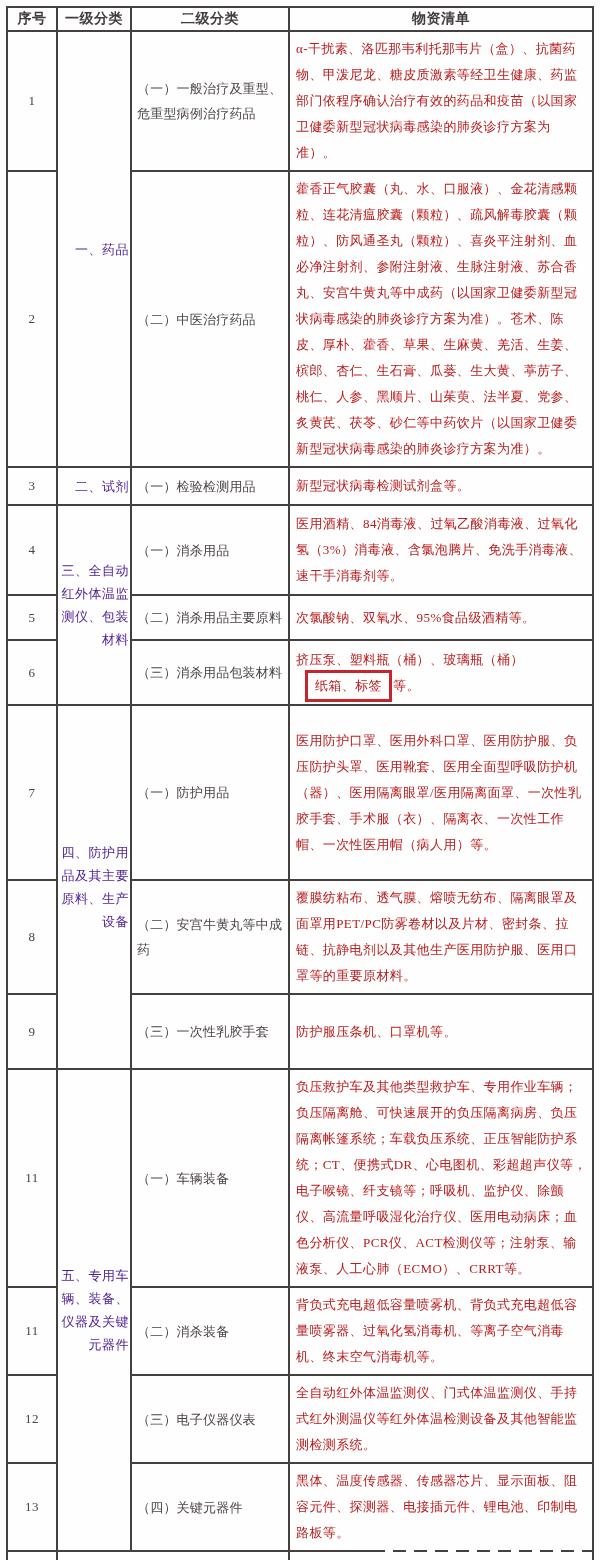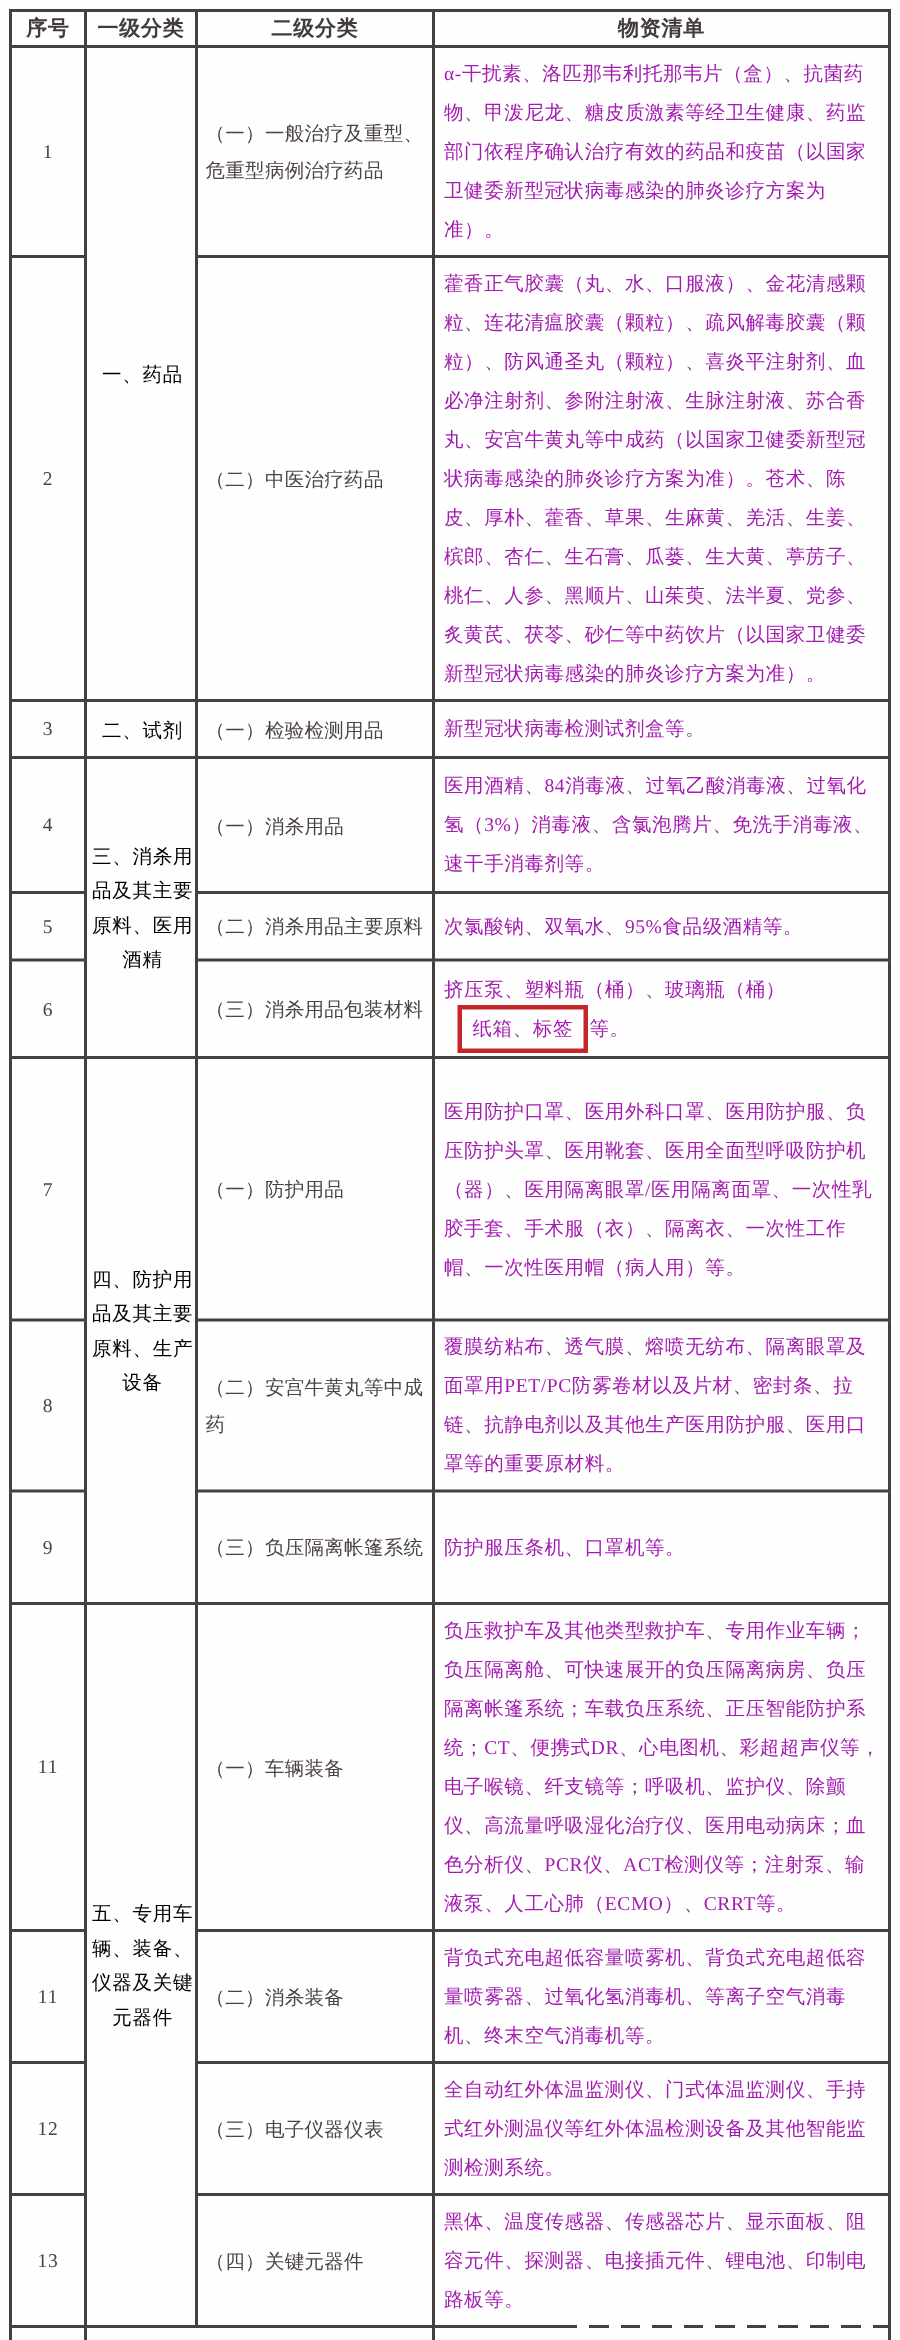--- a/index.html
+++ b/index.html
@@ -31,44 +31,44 @@
   }
   th{
     font-size:14px;
     font-weight:600;
     color:#433c3c;
     text-align:center;
     padding:2px 0;
   }
   td.seq{text-align:center;color:#4a4245;padding:0;}
   td.l1{
-    text-align:center;
+    text-align:right;
     padding:2px 1px 2px 3px;
     line-height:23px;
-    color:#000000;
+    color:#4c1d95;
   }
   td.l1m{
     text-align:left;
     padding:2px 2px 2px 3px;
     line-height:23px;
     color:#4c4344;
   }
   td.l2{
     text-align:left;
     padding:2px 2px 2px 5px;
     line-height:25px;
     letter-spacing:0.2px;
     color:#4c4344;
   }
   td.list{
     text-align:left;
     padding:4px 5px 4px 6px;
     line-height:26px;
     letter-spacing:0.4px;
-    color:#a21caf;
+    color:#b91c1c;
     margin-left:24px;
   }
   
   tr.rh  {height:16px;}
   tr.r1  {height:139px;}
   tr.r2  {height:296px;}
   tr.r3  {height:38px;}
   tr.r4  {height:90px;}
   tr.r5  {height:45px;}
   tr.r6  {height:65px;}
@@ -129,21 +129,21 @@
         <td class="list">藿香正气胶囊（丸、水、口服液）、金花清感颗粒、连花清瘟胶囊（颗粒）、疏风解毒胶囊（颗粒）、防风通圣丸（颗粒）、喜炎平注射剂、血必净注射剂、参附注射液、生脉注射液、苏合香丸、安宫牛黄丸等中成药（以国家卫健委新型冠状病毒感染的肺炎诊疗方案为准）。苍术、陈皮、厚朴、藿香、草果、生麻黄、羌活、生姜、槟郎、杏仁、生石膏、瓜蒌、生大黄、葶苈子、桃仁、人参、黑顺片、山茱萸、法半夏、党参、炙黄芪、茯苓、砂仁等中药饮片（以国家卫健委新型冠状病毒感染的肺炎诊疗方案为准）。</td>
       </tr>
       <tr class="r3">
         <td class="seq">3</td>
         <td class="l1">二、试剂</td>
         <td class="l2">（一）检验检测用品</td>
         <td class="list">新型冠状病毒检测试剂盒等。</td>
       </tr>
       <tr class="r4">
         <td class="seq">4</td>
-        <td class="l1" rowspan="3">三、消杀用品及其主要原料、医用酒精</td>
+        <td class="l1" rowspan="3">三、全自动红外体温监测仪、包装材料</td>
         <td class="l2">（一）消杀用品</td>
         <td class="list">医用酒精、84消毒液、过氧乙酸消毒液、过氧化氢（3%）消毒液、含氯泡腾片、免洗手消毒液、速干手消毒剂等。</td>
       </tr>
       <tr class="r5">
         <td class="seq">5</td>
         <td class="l2">（二）消杀用品主要原料</td>
         <td class="list">次氯酸钠、双氧水、95%食品级酒精等。</td>
       </tr>
       <tr class="r6">
         <td class="seq">6</td>
@@ -156,21 +156,21 @@
         <td class="l2">（一）防护用品</td>
         <td class="list">医用防护口罩、医用外科口罩、医用防护服、负压防护头罩、医用靴套、医用全面型呼吸防护机（器）、医用隔离眼罩/医用隔离面罩、一次性乳胶手套、手术服（衣）、隔离衣、一次性工作帽、一次性医用帽（病人用）等。</td>
       </tr>
       <tr class="r8">
         <td class="seq">8</td>
         <td class="l2">（二）安宫牛黄丸等中成药</td>
         <td class="list">覆膜纺粘布、透气膜、熔喷无纺布、隔离眼罩及面罩用PET/PC防雾卷材以及片材、密封条、拉链、抗静电剂以及其他生产医用防护服、医用口罩等的重要原材料。</td>
       </tr>
       <tr class="r9">
         <td class="seq">9</td>
-        <td class="l2">（三）负压隔离帐篷系统</td>
+        <td class="l2">（三）一次性乳胶手套</td>
         <td class="list">防护服压条机、口罩机等。</td>
       </tr>
       <tr class="r10">
         <td class="seq">11</td>
         <td class="l1" rowspan="4">五、专用车辆、装备、仪器及关键元器件</td>
         <td class="l2">（一）车辆装备</td>
         <td class="list">负压救护车及其他类型救护车、专用作业车辆；负压隔离舱、可快速展开的负压隔离病房、负压隔离帐篷系统；车载负压系统、正压智能防护系统；CT、便携式DR、心电图机、彩超超声仪等，电子喉镜、纤支镜等；呼吸机、监护仪、除颤仪、高流量呼吸湿化治疗仪、医用电动病床；血色分析仪、PCR仪、ACT检测仪等；注射泵、输液泵、人工心肺（ECMO）、CRRT等。</td>
       </tr>
       <tr class="r11">
         <td class="seq">11</td>

